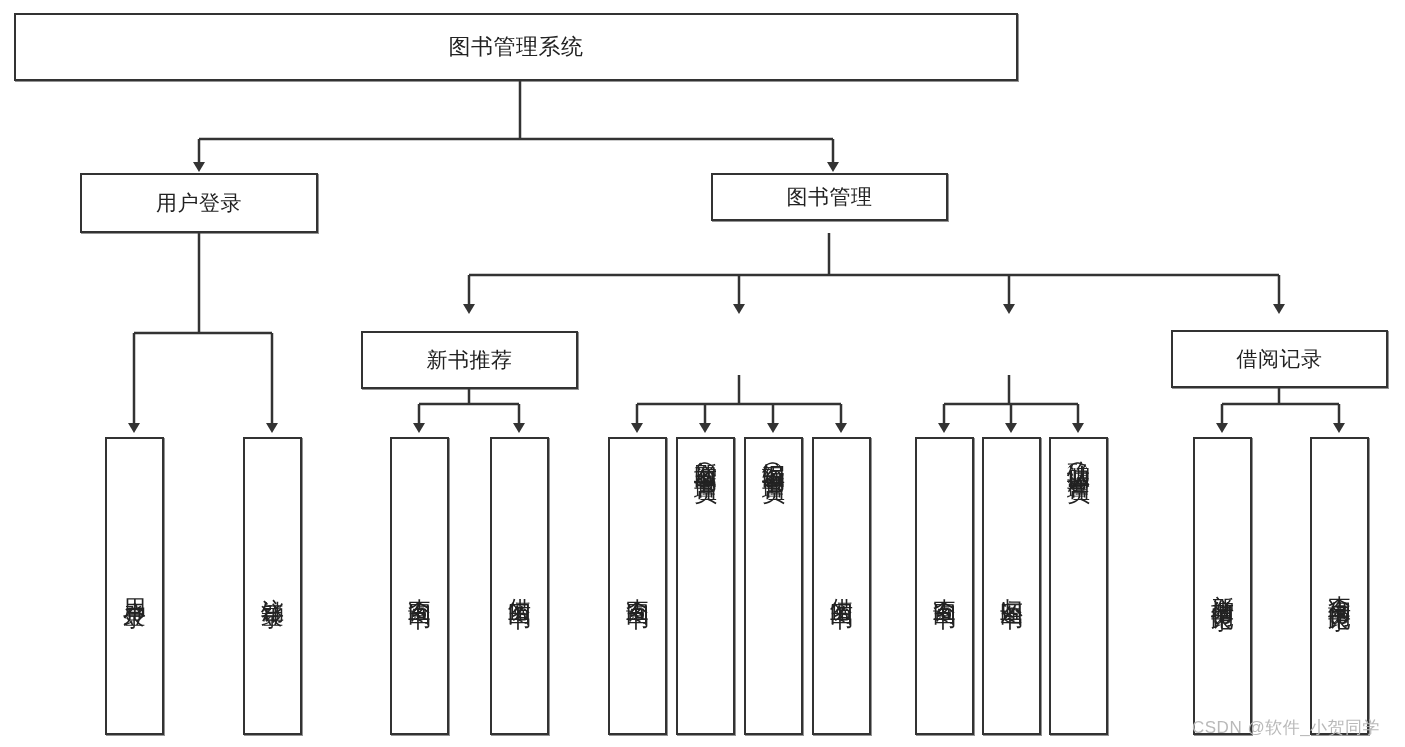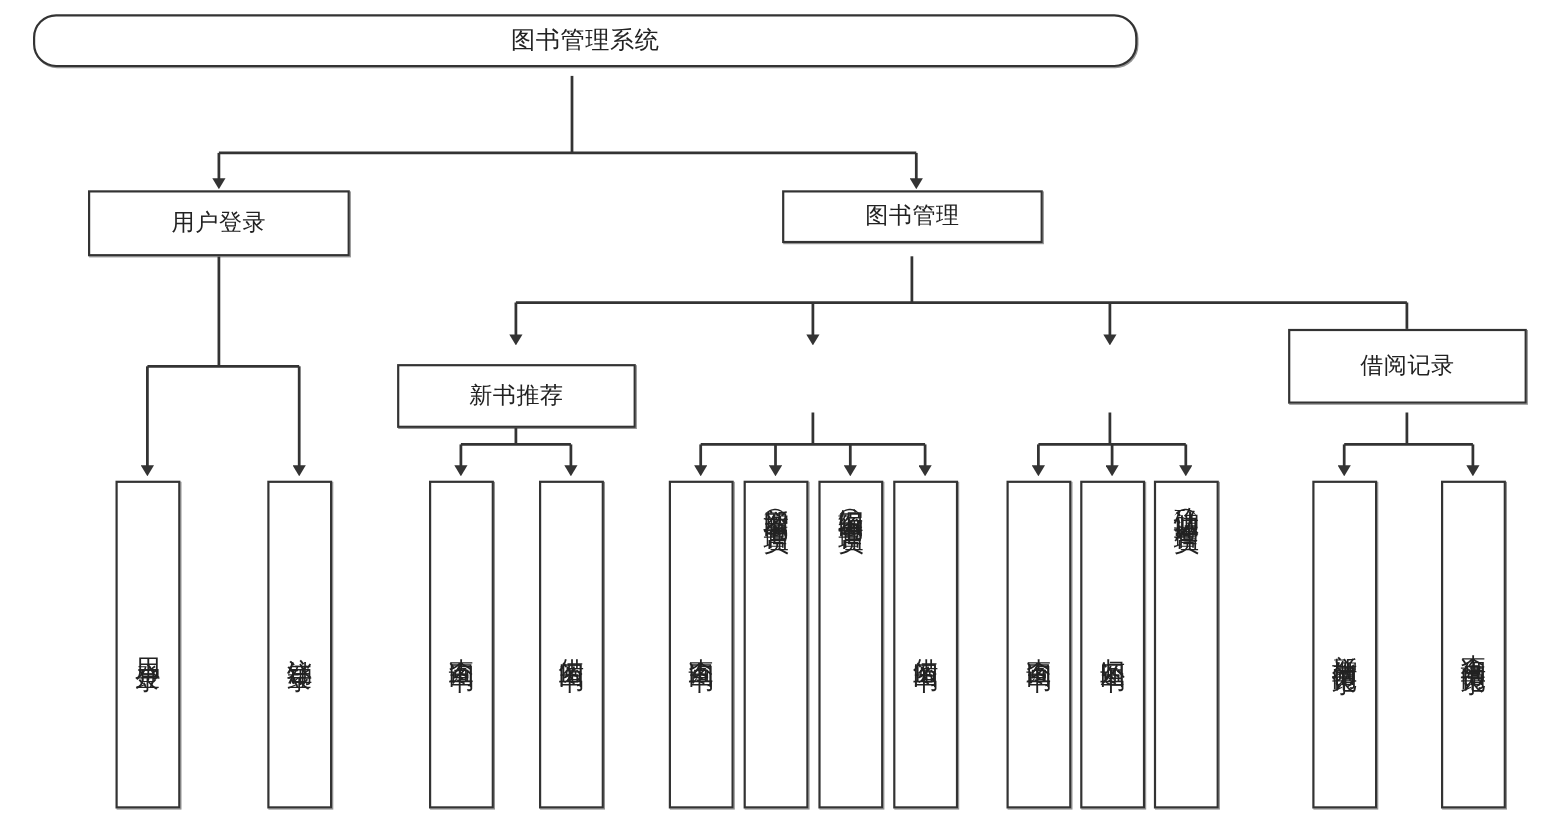--- a/index.html
+++ b/index.html
@@ -121,35 +121,35 @@
       <path d="M1011,404 L1011,424" marker-end="url(#arrow)"></path>
       <path d="M1078,404 L1078,424" marker-end="url(#arrow)"></path>
 
       <path d="M1279,375 L1279,404"></path>
       <path d="M1222,404 L1339,404"></path>
       <path d="M1222,404 L1222,424" marker-end="url(#arrow)"></path>
       <path d="M1339,404 L1339,424" marker-end="url(#arrow)"></path>
     </g>
   </svg>
 
-  <div class="node horizontal" id="root-node" style="left:30px; top:13px; width:1004px; height:48px;border-radius:21px;">
+  <div class="node horizontal" id="root-node" style="left:14px; top:13px; width:1004px; height:68px;">
     <span class="label">图书管理系统</span>
   </div>
 
   <div class="node horizontal" style="left:80px; top:173px; width:238px; height:60px;">
     <span class="label">用户登录</span>
   </div>
   <div class="node horizontal" style="left:711px; top:173px; width:237px; height:48px;">
     <span class="label">图书管理</span>
   </div>
 
   <div class="node horizontal" style="left:361px; top:331px; width:217px; height:58px;">
     <span class="label">新书推荐</span>
   </div>
-  <div class="node horizontal" style="left:1171px; top:299px; width:217px; height:68px;">
+  <div class="node horizontal" style="left:1171px; top:330px; width:217px; height:58px;">
     <span class="label">借阅记录</span>
   </div>
 
   <div class="node vertical centered" style="left:105px; top:437px; width:59px; height:298px;">
     <span class="label">用户登录</span>
   </div>
   <div class="node vertical centered" style="left:243px; top:437px; width:59px; height:298px;">
     <span class="label">注销登录</span>
   </div>
 
@@ -183,14 +183,15 @@
     <span class="label">确认归还（管理员）</span>
   </div>
 
   <div class="node vertical centered" style="left:1193px; top:437px; width:59px; height:298px;">
     <span class="label">新增借阅记录</span>
   </div>
   <div class="node vertical centered" style="left:1310px; top:437px; width:59px; height:298px;">
     <span class="label">查询借阅记录</span>
   </div>
 
+  <div class="watermark" style="left:1192px; top:716px;">CSDN @软件_小贺同学</div>
 
 </div>
 
 </body></html>

